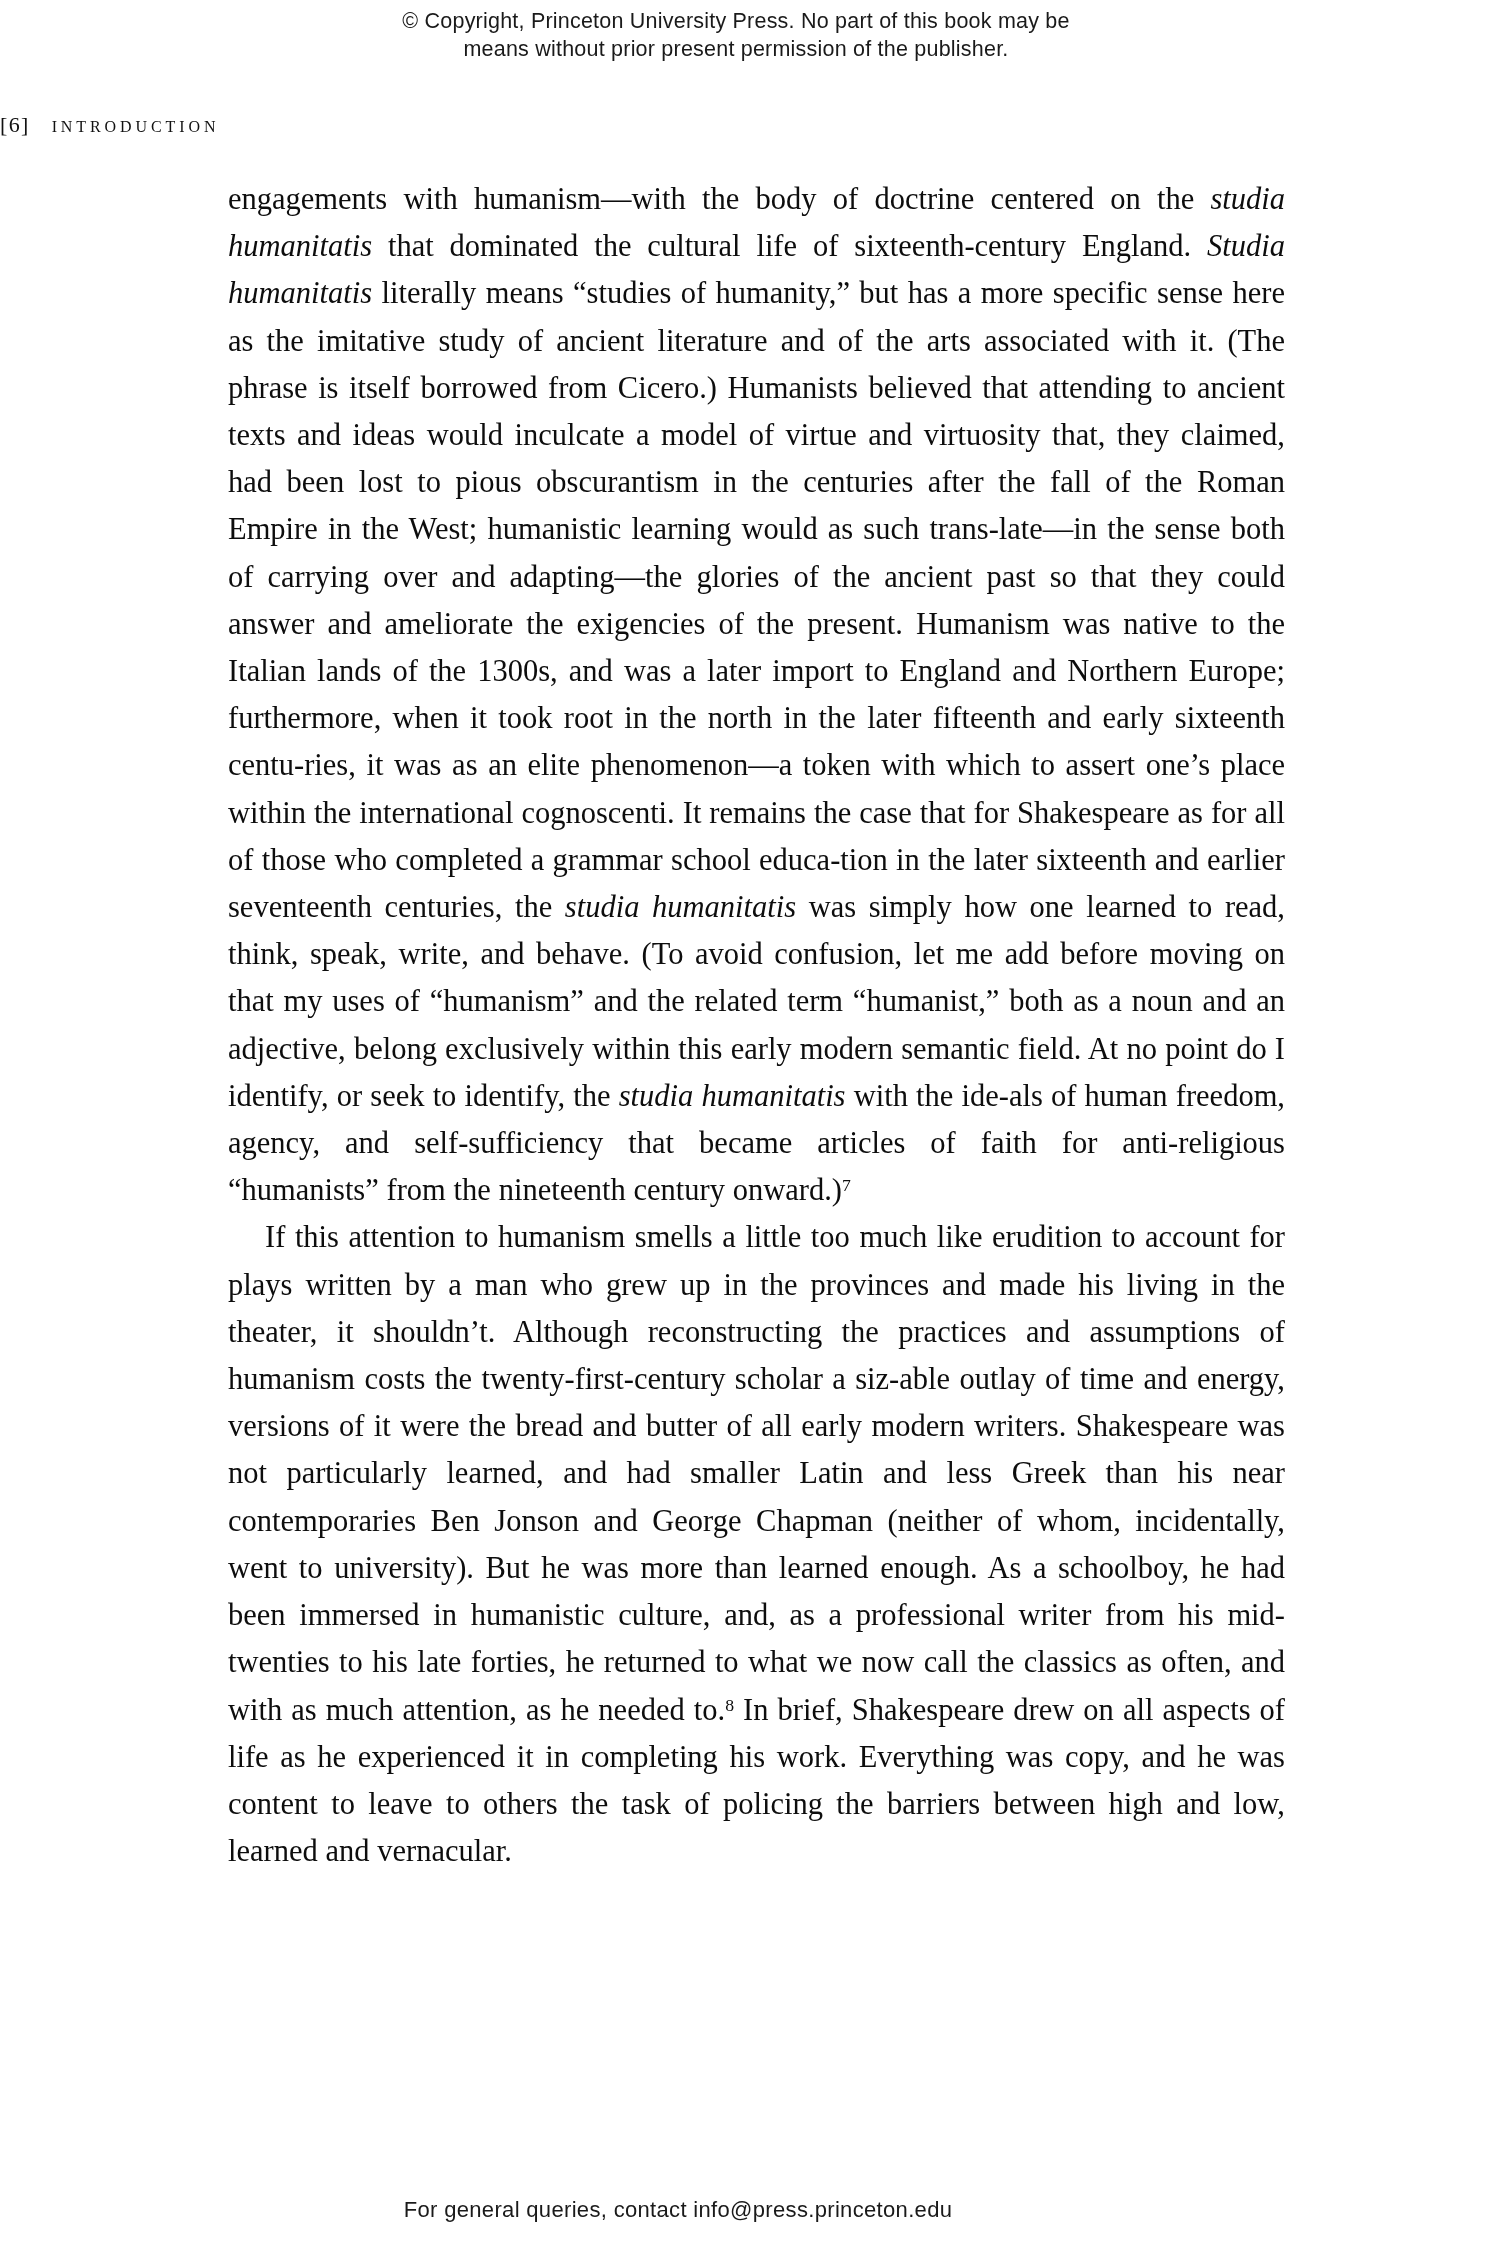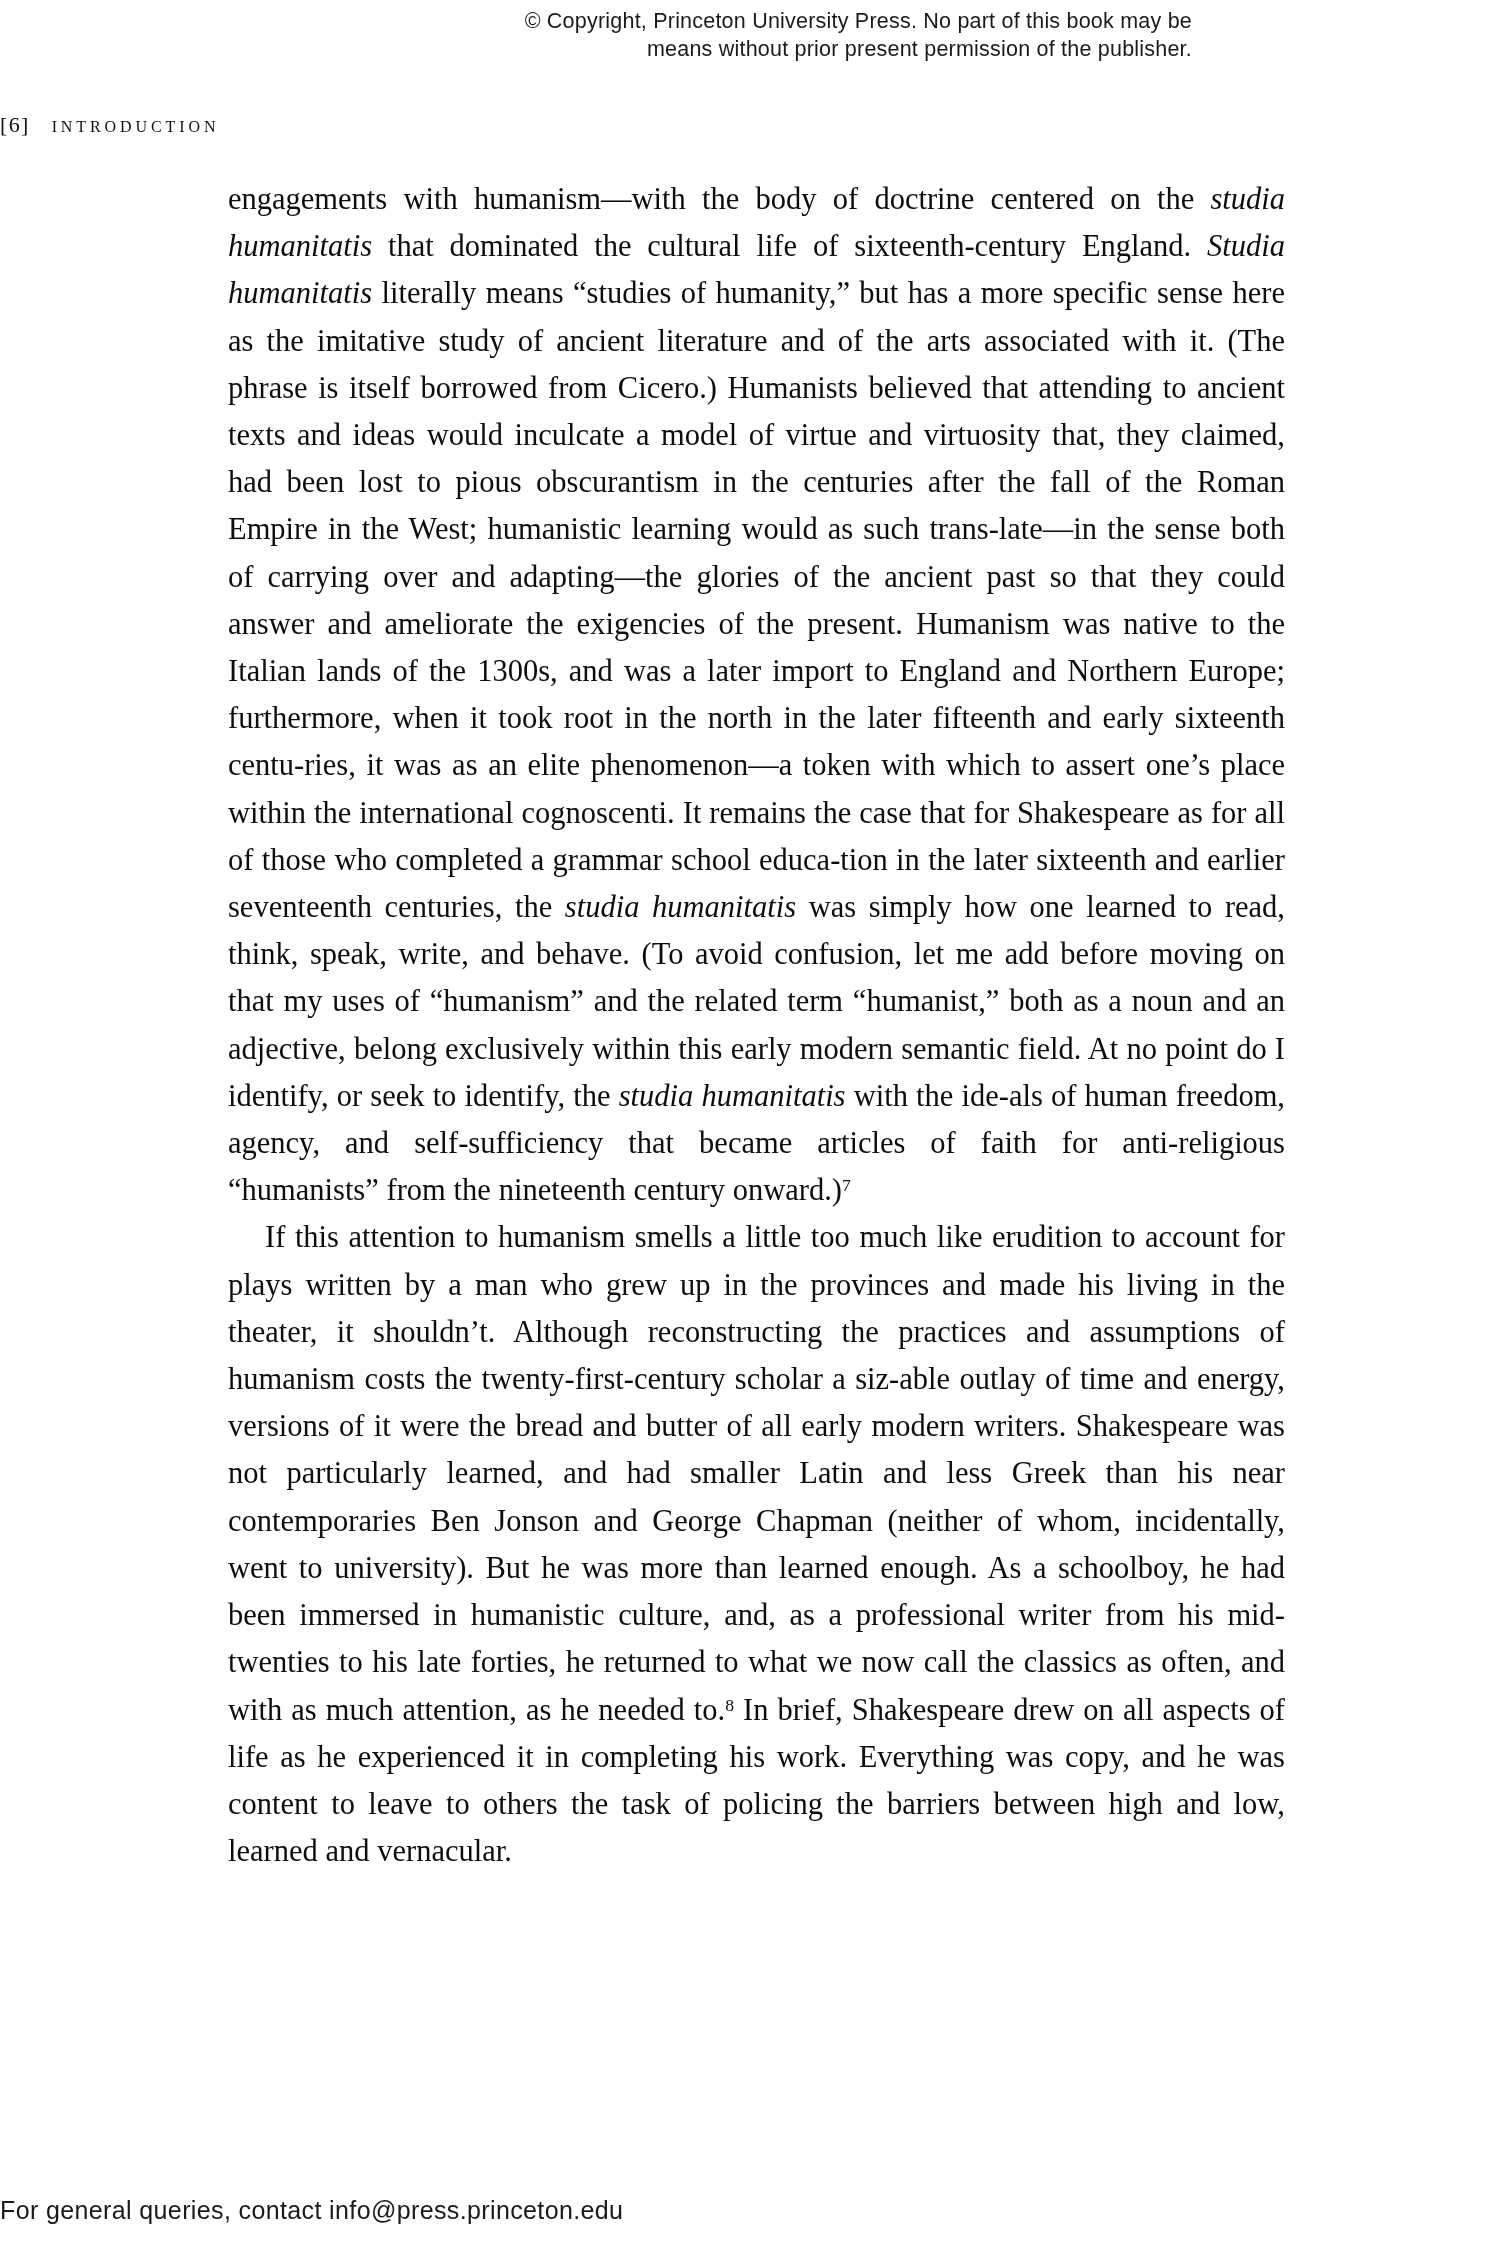--- a/index.html
+++ b/index.html
@@ -13,28 +13,28 @@
     position: relative;
     overflow: hidden;
     font-family: "Liberation Serif", "DejaVu Serif", serif;
     color: #000000;
     -webkit-font-smoothing: antialiased;
   }
 
   
   .copyright-block {
     position: absolute;
-    left: 332px;
+    left: 306px;
     top: 8px;
     width: 860px;
     font-family: "Liberation Sans", "DejaVu Sans", sans-serif;
     font-size: 21.5px;
     line-height: 27.5px;
     color: #1a1a1a;
-    text-align: right;
+    text-align: center;
     letter-spacing: 0.01em;
   }
   .copyright-block div { white-space: nowrap; }
 
   
   .running-head {
     position: absolute;
     left: 0;
     top: 112px;
     width: 1500px;
@@ -88,23 +88,23 @@
     font-feature-settings: "onum" 1;
     font-variant-numeric: oldstyle-nums;
   }
 
   
   .footer-line {
     position: absolute;
     left: 0;
     top: 2196px;
     width: 1356px;
-    text-align: left;
+    text-align: center;
     font-family: "Liberation Sans", "DejaVu Sans", sans-serif;
-    font-size: 25px;
+    font-size: 22px;
     line-height: 28px;
     color: #1a1a1a;
     letter-spacing: 0.015em;
   }
 </style>
 </head>
 <body>
 
 <div class="copyright-block">
   <div>© Copyright, Princeton University Press. No part of this book may be</div>

